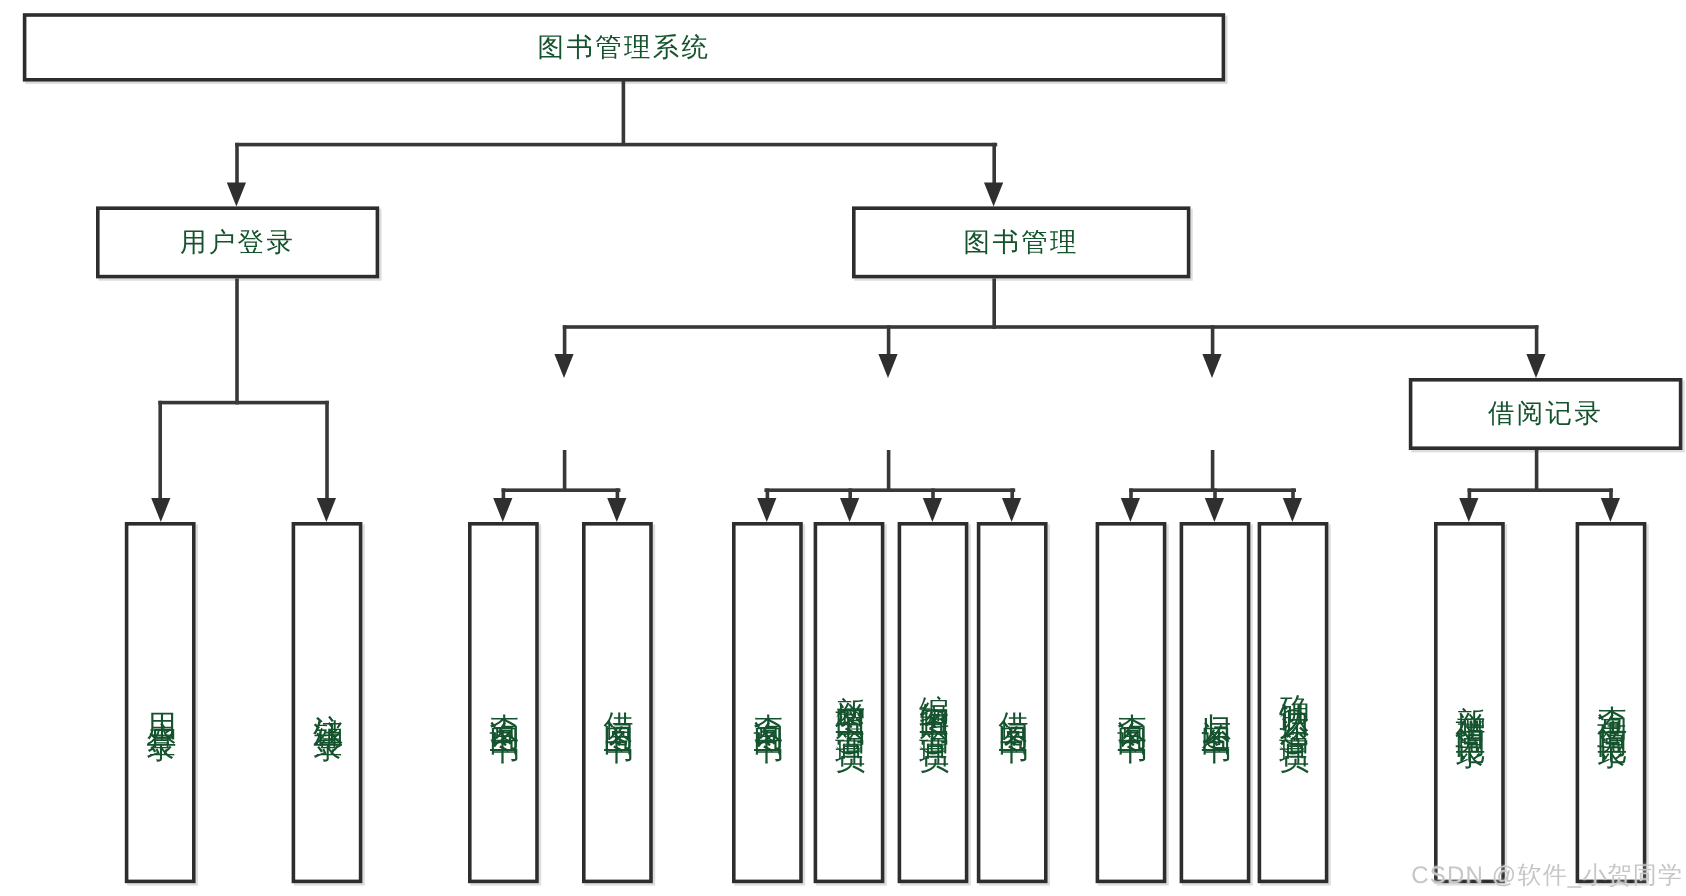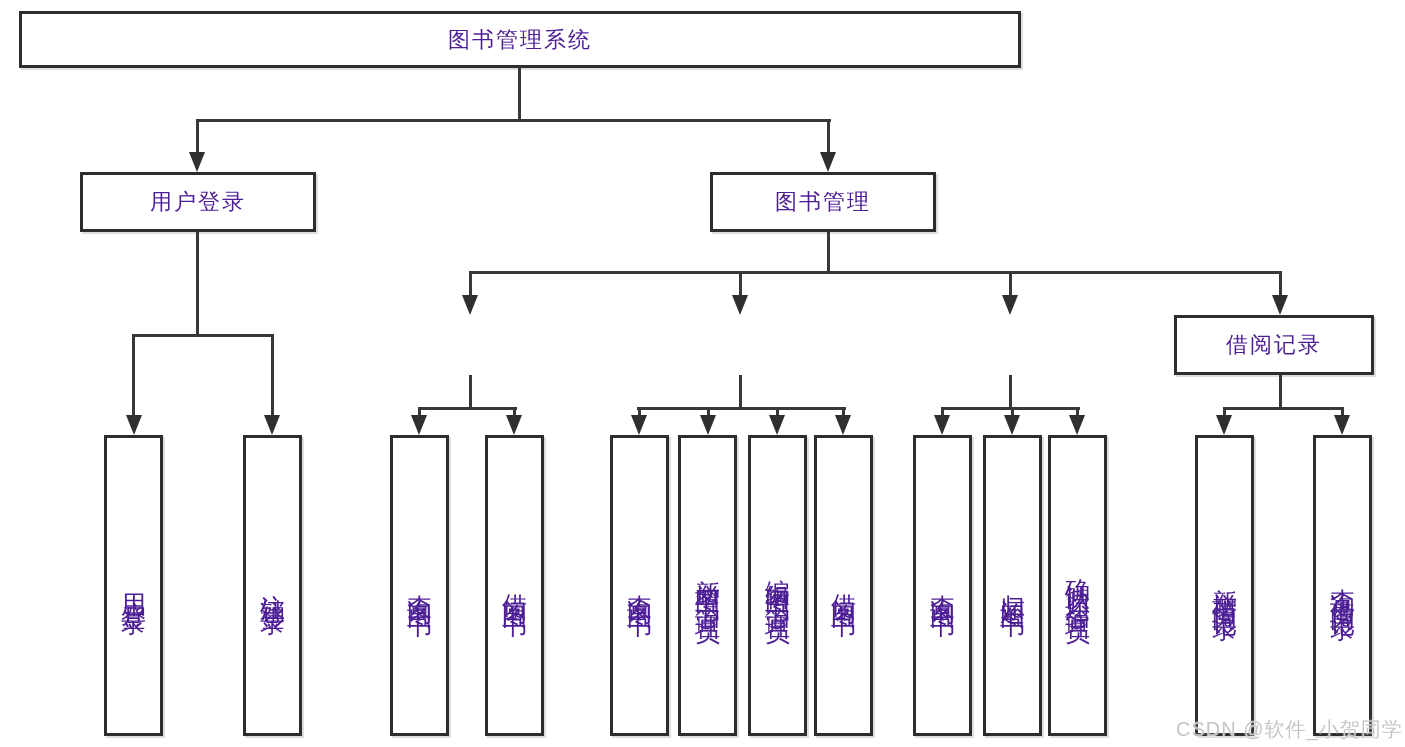--- a/index.html
+++ b/index.html
@@ -11,21 +11,21 @@
     overflow:hidden;
   }
   .box{
     position:absolute;
     box-sizing:border-box;
     border:3px solid #2d2d2d;
     background:#ffffff;
     display:flex;
     align-items:center;
     justify-content:center;
-    color:#4c1d95;
+    color:#14532d;
     box-shadow:2px 2px 0 rgba(160,160,160,0.35);
   }
   .hbox{
     font-size:22px;
     letter-spacing:2px;
     white-space:nowrap;
   }
   .vbox{
     writing-mode:vertical-rl;
     font-size:25px;
@@ -60,41 +60,41 @@
   <div class="box hbox" style="left:19px;top:11px;width:1002px;height:57px">图书管理系统</div>
 
   <div class="vline" style="left:518px;top:67px;height:54px"></div>
   <div class="hline" style="left:196px;top:119px;width:635px"></div>
   <div class="vline" style="left:196px;top:119px;height:36px"></div>
   <div class="arrow" style="left:189px;top:152px"></div>
   <div class="vline" style="left:827px;top:119px;height:36px"></div>
   <div class="arrow" style="left:820px;top:152px"></div>
 
   <div class="box hbox" style="left:80px;top:172px;width:236px;height:60px">用户登录</div>
-  <div class="box hbox" style="left:710px;top:172px;width:226px;height:60px">图书管理</div>
+  <div class="box hbox" style="left:710px;top:172px;width:282px;height:60px">图书管理</div>
 
   <div class="vline" style="left:196px;top:232px;height:105px"></div>
   <div class="hline" style="left:132px;top:334px;width:142px"></div>
   <div class="vline" style="left:132px;top:334px;height:84px"></div>
   <div class="arrow" style="left:126px;top:415px"></div>
   <div class="vline" style="left:271px;top:334px;height:84px"></div>
   <div class="arrow" style="left:264px;top:415px"></div>
 
   <div class="vline" style="left:827px;top:232px;height:42px"></div>
   <div class="hline" style="left:469px;top:271px;width:813px"></div>
   <div class="vline" style="left:469px;top:271px;height:27px"></div>
   <div class="arrow" style="left:462px;top:295px"></div>
   <div class="vline" style="left:739px;top:271px;height:27px"></div>
   <div class="arrow" style="left:732px;top:295px"></div>
   <div class="vline" style="left:1009px;top:271px;height:27px"></div>
   <div class="arrow" style="left:1002px;top:295px"></div>
   <div class="vline" style="left:1279px;top:271px;height:27px"></div>
   <div class="arrow" style="left:1272px;top:295px"></div>
 
-  <div class="box hbox" style="left:1174px;top:315px;width:200px;height:60px">借阅记录</div>
+  <div class="box hbox" style="left:1174px;top:315px;width:228px;height:60px">借阅记录</div>
 
   <div class="vline" style="left:469px;top:375px;height:35px"></div>
   <div class="hline" style="left:418px;top:407px;width:99px"></div>
   <div class="vline" style="left:418px;top:407px;height:12px"></div>
   <div class="arrow" style="left:411px;top:415px"></div>
   <div class="vline" style="left:513px;top:407px;height:12px"></div>
   <div class="arrow" style="left:506px;top:415px"></div>
 
   <div class="vline" style="left:739px;top:375px;height:35px"></div>
   <div class="hline" style="left:637px;top:407px;width:209px"></div>

